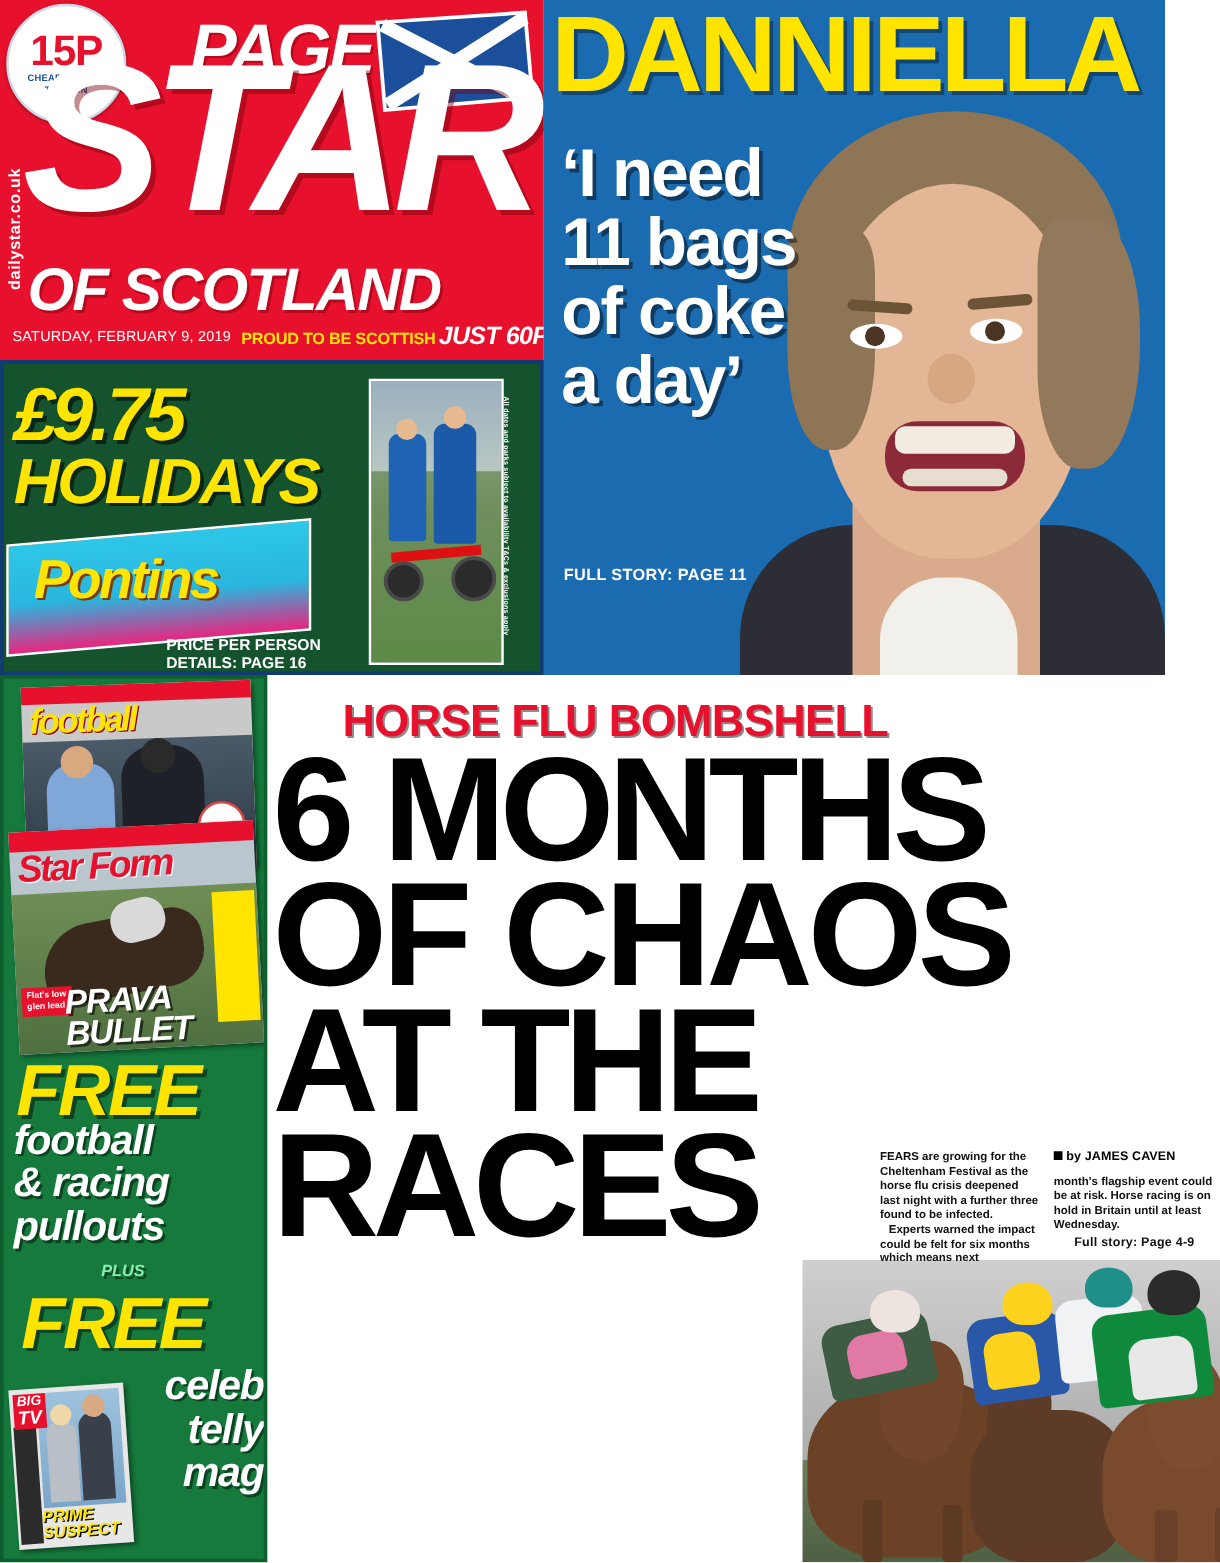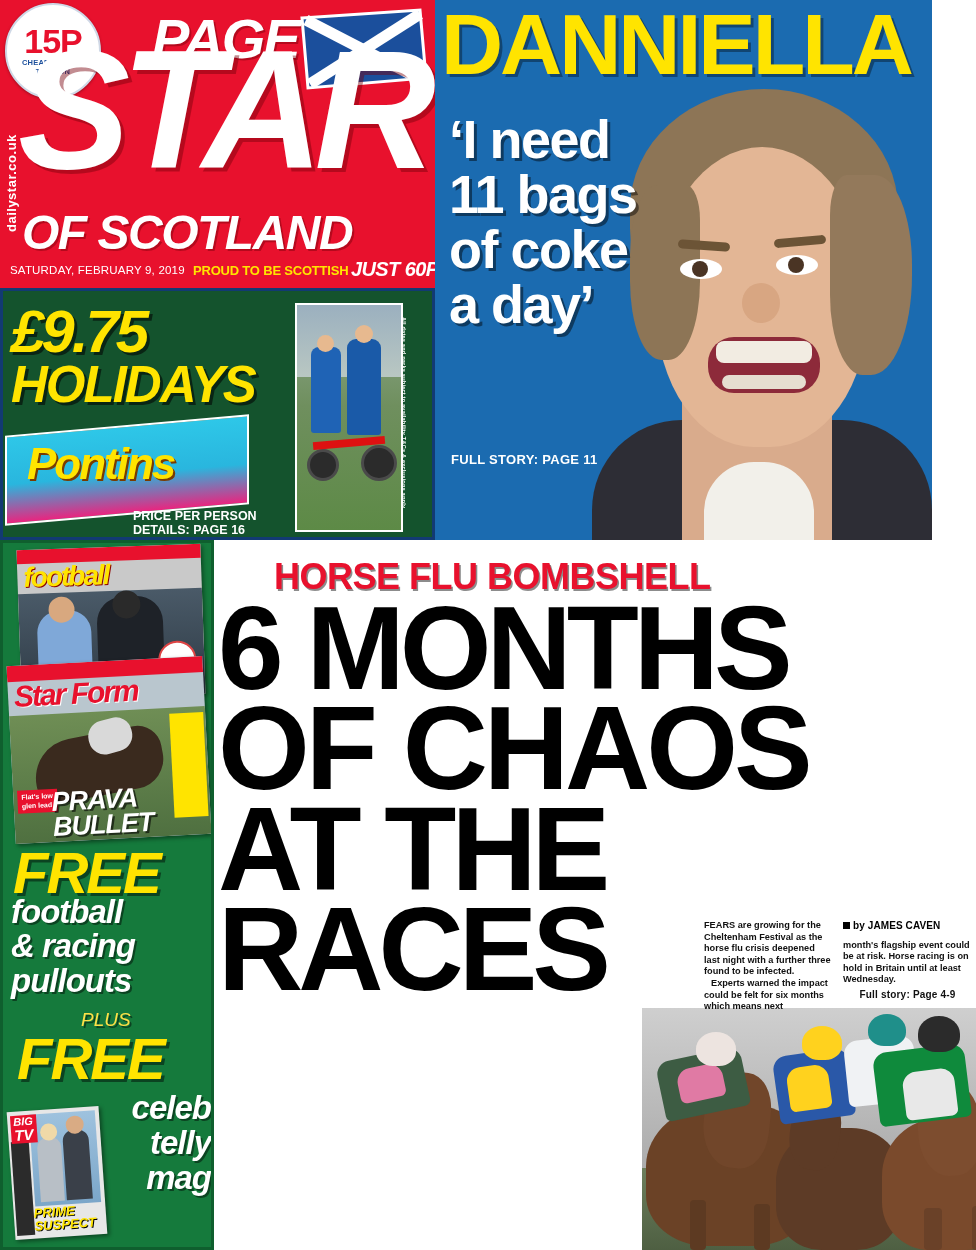--- a/index.html
+++ b/index.html
@@ -143,21 +143,21 @@
   #mag-starform .big{position:absolute;left:38px;bottom:2px;color:#fff;font-size:27px;
      font-weight:bold;font-style:italic;letter-spacing:-1px;line-height:.92;
      text-shadow:2px 2px 0 rgba(0,0,0,.6);}
   #mag-starform .side{position:absolute;right:2px;top:56px;width:34px;height:104px;background:#ffe400;}
 
   #promo-free1{left:10px;top:296px;color:#ffe400;font-size:58px;font-weight:bold;
      font-style:italic;letter-spacing:-2px;text-shadow:3px 3px 0 rgba(0,0,0,.45);}
   #promo-lines{left:8px;top:352px;width:200px;color:#fff;font-size:33px;font-weight:bold;
      font-style:italic;line-height:1.04;letter-spacing:-1px;
      text-shadow:2px 2px 0 rgba(0,0,0,.45);}
-  #promo-plus{left:78px;top:466px;color:#fde047;font-size:19px;font-weight:normal;
+  #promo-plus{left:78px;top:466px;color:#86efac;font-size:13px;font-weight:bold;
      font-style:italic;text-shadow:2px 2px 0 rgba(0,0,0,.45);}
   #promo-free2{left:14px;top:482px;color:#ffe400;font-size:58px;font-weight:bold;
      font-style:italic;letter-spacing:-2px;text-shadow:3px 3px 0 rgba(0,0,0,.45);}
   #promo-celeb{left:74px;top:548px;width:134px;color:#fff;font-size:33px;font-weight:bold;
      font-style:italic;line-height:1.06;letter-spacing:-1px;text-align:right;
      text-shadow:2px 2px 0 rgba(0,0,0,.45);}
   #mag-tv{left:8px;top:566px;width:92px;height:128px;background:#e7e7e7;
      transform:rotate(-4deg);box-shadow:2px 2px 4px rgba(0,0,0,.45);overflow:hidden;}
   #mag-tv .lab{position:absolute;left:3px;top:4px;background:#e8112d;color:#fff;
      font-size:11px;font-weight:bold;font-style:italic;padding:1px 3px;line-height:1;}

